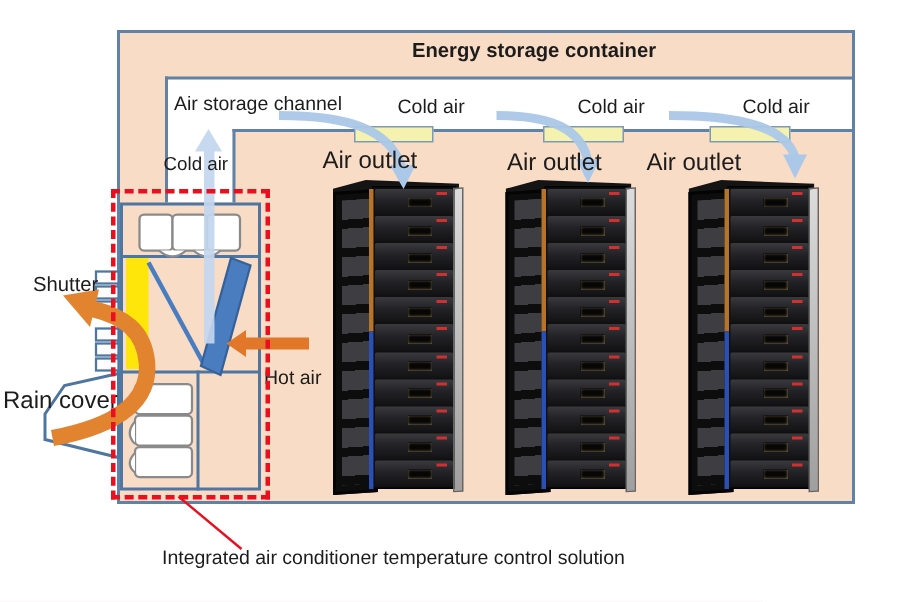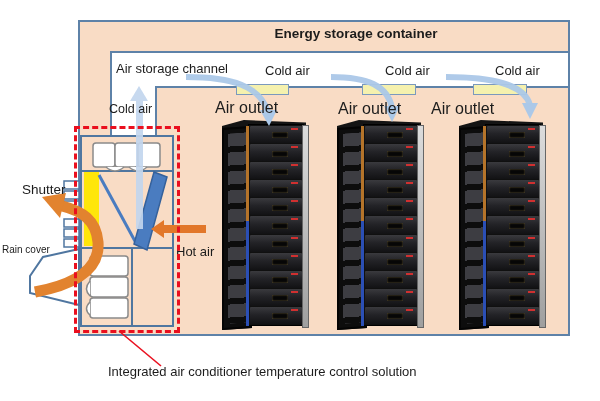--- a/index.html
+++ b/index.html
@@ -45,21 +45,21 @@
   .lbl-apc{left:116px;top:61px;}
   .lbl-cold1{left:265px;top:63px;}
   .lbl-cold2{left:385px;top:63px;}
   .lbl-cold3{left:495px;top:63px;}
   .lbl-out1{left:215px;top:99px;}
   .lbl-out2{left:338px;top:100px;}
   .lbl-out3{left:431px;top:100px;}
   .lbl-coldduct{left:109px;top:102px;font-size:12.5px;}
   .lbl-hot{left:176px;top:244px;}
   .lbl-shutter{left:22px;top:182px;font-size:13.5px;}
-  .lbl-rain{left:2px;top:244px;font-size:10px;}
+  .lbl-rain{left:2px;top:259px;font-size:16px;}
   .caption{left:108px;top:364px;font-size:13px;z-index:5;}
   
   .ac-box{left:80px;top:135px;width:90px;height:188px;border:2px solid var(--c-box_blue);
     background:var(--c-container_fill);z-index:2;}
   .ac-line{background:var(--c-box_blue);z-index:3;}
   .ac-h1{left:80px;top:170px;width:94px;height:2px;}
   .ac-h2{left:80px;top:247px;width:94px;height:2px;}
   .ac-v1{left:131px;top:247px;width:2px;height:80px;}
   .yellow-strip{left:84px;top:172px;width:15px;height:74px;background:var(--c-shutter_yellow);z-index:3;}
   .red-dash-box{left:74px;top:126px;width:100px;height:201px;border:3px dashed var(--c-red);z-index:6;background:transparent;}

